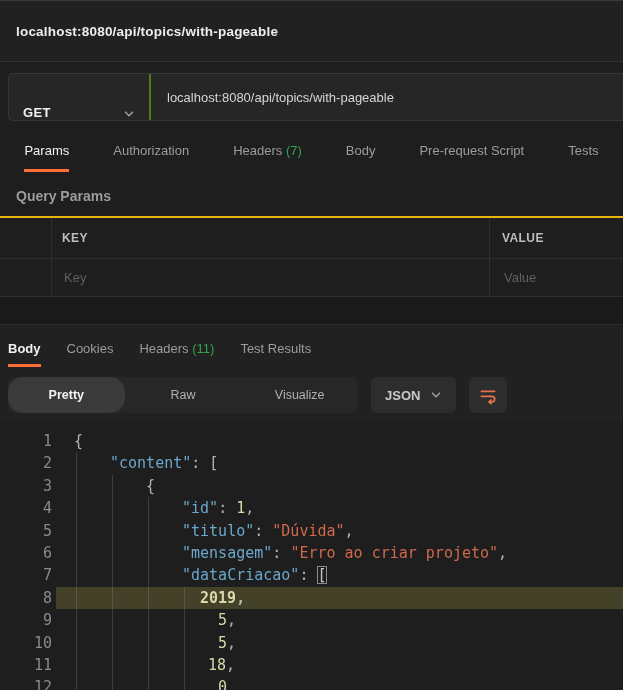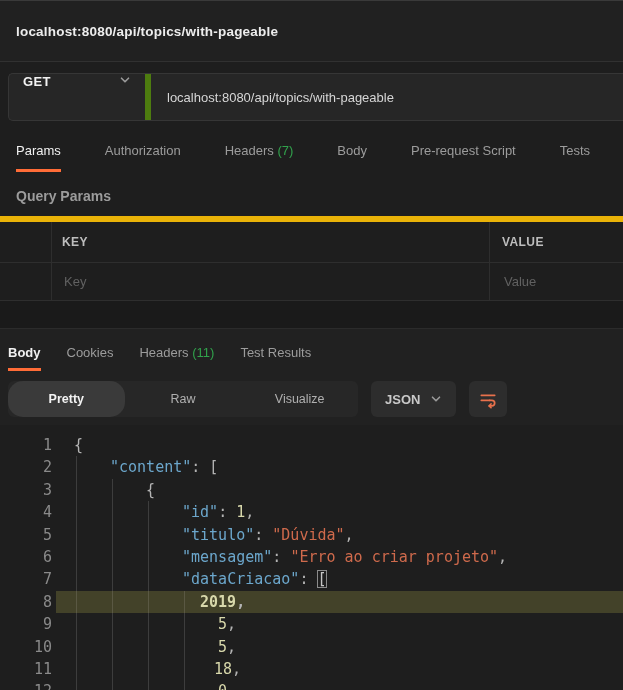--- a/index.html
+++ b/index.html
@@ -10,35 +10,35 @@
     border-top:1px solid #3a3a3a;box-sizing:border-box;
   }
   
   .title-bar{height:61px;display:flex;align-items:center;padding:0 16px;
     background:#212121;border-bottom:1px solid #313131;box-sizing:border-box;}
   .req-title{color:#ededed;font-size:13.5px;font-weight:700;letter-spacing:.2px;}
   
   .url-row{display:flex;height:48px;margin:11px 0 0 8px;
     background:#262626;border:1px solid #363636;border-right:none;
     border-radius:5px 0 0 5px;box-sizing:border-box;}
-  .method-select{width:142px;display:flex;align-items:flex-start;justify-content:space-between;
-    padding:0 14px;border-right:6px solid #4d7c0f;cursor:pointer;box-sizing:border-box;}
+  .method-select{width:142px;display:flex;align-items:flex-end;justify-content:space-between;
+    padding:0 14px;border-right:2px solid #4d7c0f;cursor:pointer;box-sizing:border-box;}
   .method-label{color:#f2f2f2;font-weight:700;font-size:13px;letter-spacing:.3px;}
   .chev{stroke:#9a9a9a;fill:none;stroke-width:1.6;stroke-linecap:round;stroke-linejoin:round;}
   .url-input-wrap{flex:1;display:flex;align-items:center;padding-left:14px;}
   .url-input{width:100%;background:transparent;border:none;outline:none;
     color:#d6d6d6;font-size:13px;font-family:"Liberation Sans",sans-serif;}
   
-  .rtabs{display:flex;gap:44px;padding:0 16px;margin-top:14px;height:37px;align-items:flex-end;}
+  .rtabs{display:flex;gap:44px;padding:0 16px;margin-top:14px;height:37px;align-items:flex-end;justify-content:center;}
   .rtab{font-size:13px;color:#9c9c9c;padding-bottom:11px;border-bottom:3px solid transparent;cursor:pointer;white-space:nowrap;}
   .rtab.active{color:#f1f1f1;border-bottom-color:#ff6c37;}
   .rtab .count{color:#31a24c;}
   
   .qp-label{margin:16px 0 0 16px;font-size:14px;font-weight:700;color:#9c9c9c;}
-  .qp-table{margin-top:12px;border-top:6px solid #eab308;}
+  .qp-table{margin-top:12px;border-top:2px solid #eab308;}
   .qp-row{display:flex;border-bottom:1px solid #2e2e2e;box-sizing:border-box;}
   .qp-row.header{height:41px;}
   .qp-row.body{height:38px;}
   .qp-cell{display:flex;align-items:center;box-sizing:border-box;}
   .cell-check{width:52px;border-right:1px solid #2e2e2e;}
   .cell-key{flex:1;padding-left:10px;border-right:1px solid #2e2e2e;}
   .cell-value{width:133px;padding-left:12px;}
   .col-head{font-size:12px;font-weight:700;color:#bdbdbd;letter-spacing:.4px;}
   .param-input{width:95%;background:transparent;border:none;outline:none;
     font-size:13px;color:#cfcfcf;font-family:"Liberation Sans",sans-serif;}
@@ -167,19 +167,19 @@
           <div class="code-line"><span class="ln">1</span><span class="code-text" style="left: 74px;"><span class="tk-p">{</span></span></div>
           <div class="code-line"><span class="ln">2</span><i class="guide" style="left: 76px;"></i><span class="code-text" style="left: 110px;"><span class="tk-k">"content"</span><span class="tk-p">: [</span></span></div>
           <div class="code-line"><span class="ln">3</span><i class="guide" style="left: 76px;"></i><i class="guide" style="left: 112px;"></i><span class="code-text" style="left: 146px;"><span class="tk-p">{</span></span></div>
           <div class="code-line"><span class="ln">4</span><i class="guide" style="left: 76px;"></i><i class="guide" style="left: 112px;"></i><i class="guide" style="left: 148px;"></i><span class="code-text" style="left: 182px;"><span class="tk-k">"id"</span><span class="tk-p">: </span><span class="tk-n">1</span><span class="tk-p">,</span></span></div>
           <div class="code-line"><span class="ln">5</span><i class="guide" style="left: 76px;"></i><i class="guide" style="left: 112px;"></i><i class="guide" style="left: 148px;"></i><span class="code-text" style="left: 182px;"><span class="tk-k">"titulo"</span><span class="tk-p">: </span><span class="tk-s">"Dúvida"</span><span class="tk-p">,</span></span></div>
           <div class="code-line"><span class="ln">6</span><i class="guide" style="left: 76px;"></i><i class="guide" style="left: 112px;"></i><i class="guide" style="left: 148px;"></i><span class="code-text" style="left: 182px;"><span class="tk-k">"mensagem"</span><span class="tk-p">: </span><span class="tk-s">"Erro ao criar projeto"</span><span class="tk-p">,</span></span></div>
           <div class="code-line"><span class="ln">7</span><i class="guide" style="left: 76px;"></i><i class="guide" style="left: 112px;"></i><i class="guide" style="left: 148px;"></i><span class="code-text" style="left: 182px;"><span class="tk-k">"dataCriacao"</span><span class="tk-p">: </span><span class="tk-b">[</span></span></div>
           <div class="code-line hl"><span class="ln">8</span><i class="guide" style="left: 76px;"></i><i class="guide" style="left: 112px;"></i><i class="guide" style="left: 148px;"></i><i class="guide" style="left: 184px;"></i><span class="code-text" style="left: 200px; font-weight: bold;"><span class="tk-n">2019</span><span class="tk-p">,</span></span></div>
           <div class="code-line"><span class="ln">9</span><i class="guide" style="left: 76px;"></i><i class="guide" style="left: 112px;"></i><i class="guide" style="left: 148px;"></i><i class="guide" style="left: 184px;"></i><span class="code-text" style="left: 218px;"><span class="tk-n">5</span><span class="tk-p">,</span></span></div>
           <div class="code-line"><span class="ln">10</span><i class="guide" style="left: 76px;"></i><i class="guide" style="left: 112px;"></i><i class="guide" style="left: 148px;"></i><i class="guide" style="left: 184px;"></i><span class="code-text" style="left: 218px;"><span class="tk-n">5</span><span class="tk-p">,</span></span></div>
-          <div class="code-line"><span class="ln">11</span><i class="guide" style="left: 76px;"></i><i class="guide" style="left: 112px;"></i><i class="guide" style="left: 148px;"></i><i class="guide" style="left: 184px;"></i><span class="code-text" style="left: 214px;"><span class="tk-n">18</span><span class="tk-p">,</span></span></div>
+          <div class="code-line"><span class="ln">11</span><i class="guide" style="left: 76px;"></i><i class="guide" style="left: 112px;"></i><i class="guide" style="left: 148px;"></i><i class="guide" style="left: 184px;"></i><span class="code-text" style="left: 208px;"><span class="tk-n">18</span><span class="tk-p">,</span></span></div>
           <div class="code-line"><span class="ln">12</span><i class="guide" style="left: 76px;"></i><i class="guide" style="left: 112px;"></i><i class="guide" style="left: 148px;"></i><i class="guide" style="left: 184px;"></i><span class="code-text" style="left: 218px;"><span class="tk-n">0</span></span></div>
         </div>
     </div>
   </div>
 
 </div>
 
 </body></html>

